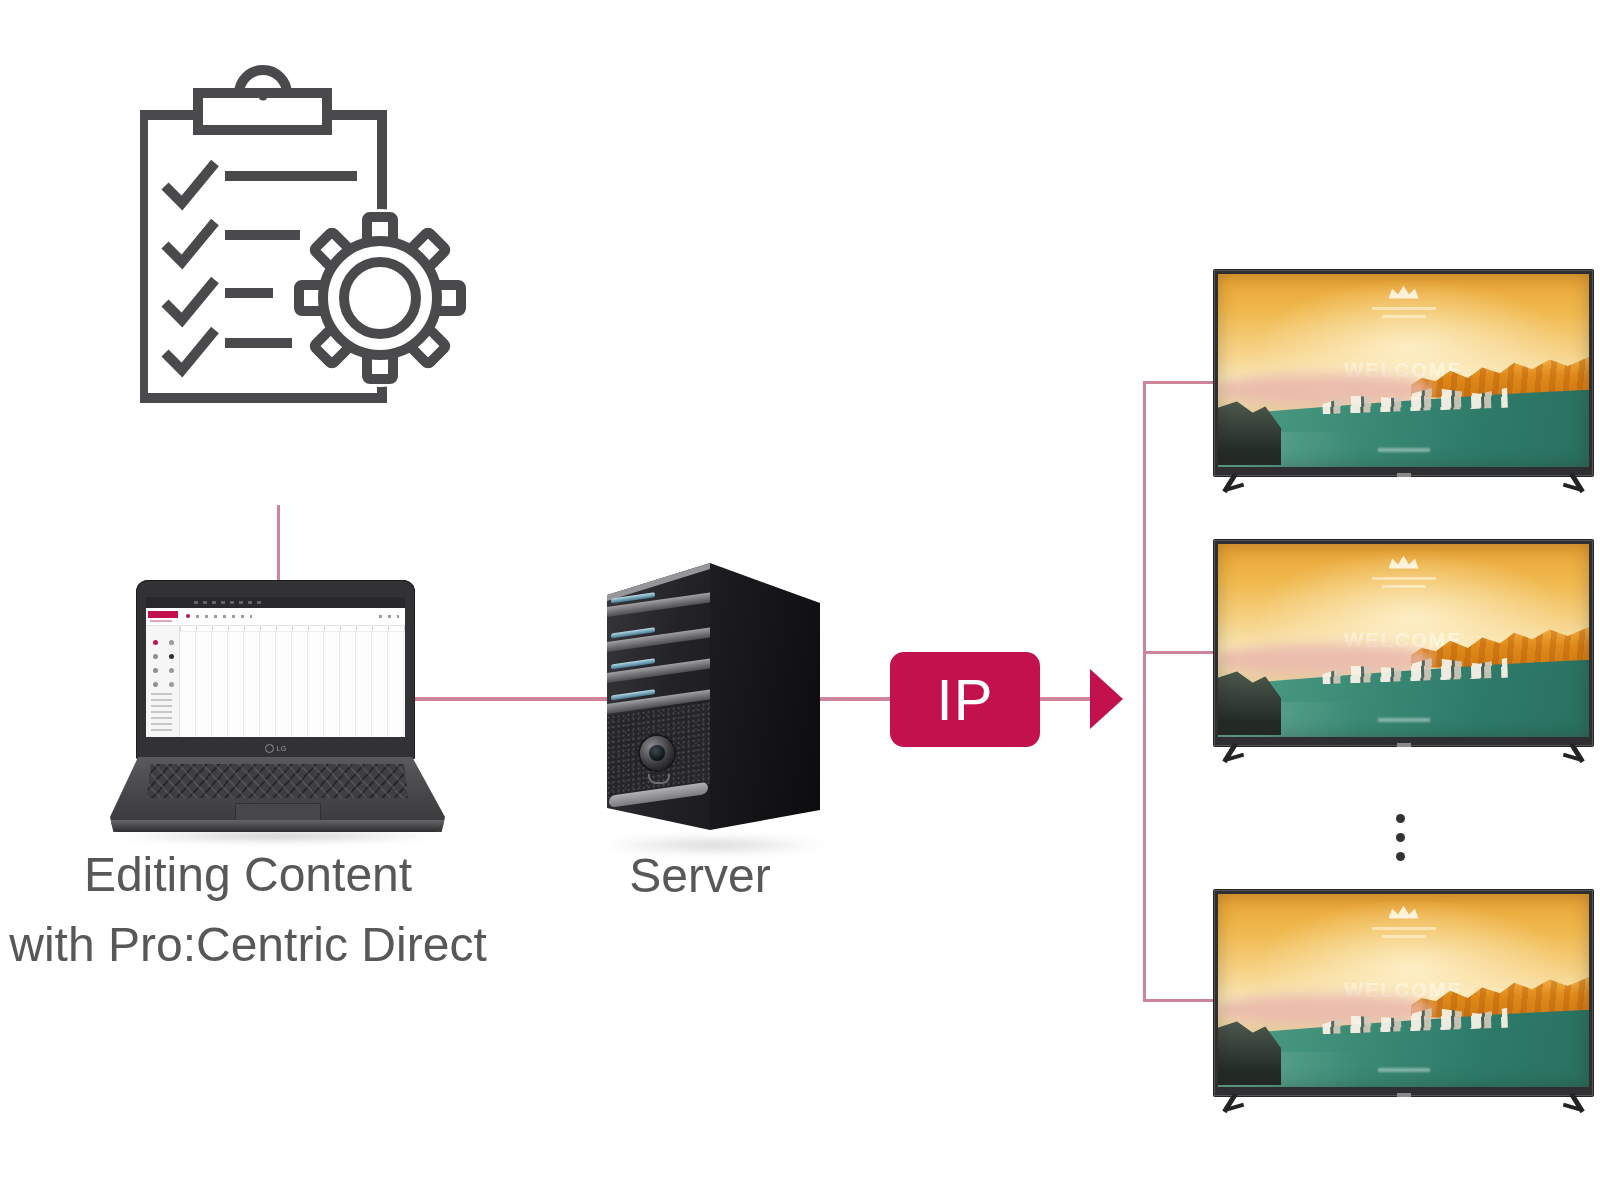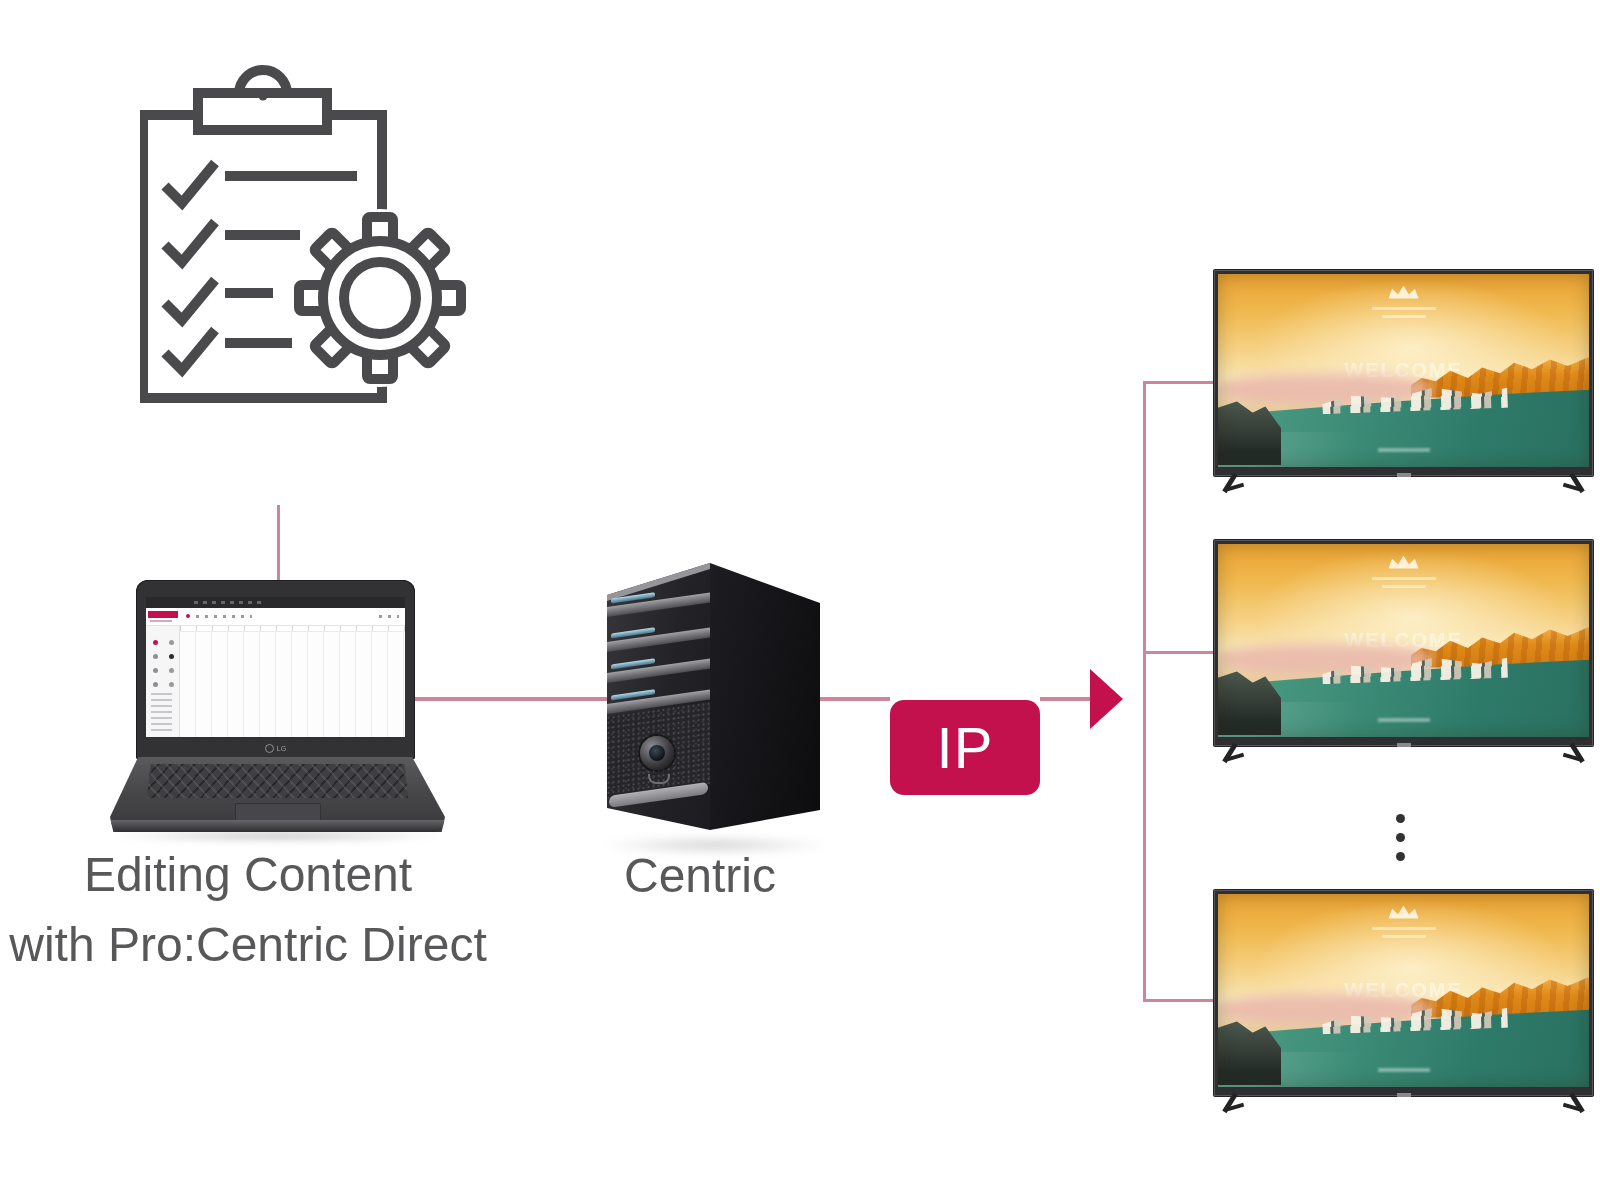--- a/index.html
+++ b/index.html
@@ -107,21 +107,21 @@
   .server-knob::after{content:"";position:absolute;left:9px;top:9px;width:16px;height:16px;border-radius:50%;
     background:radial-gradient(circle at 40% 35%,#3a4a52,#0c0e10 75%);}
   .server-handle{position:absolute;left:58px;top:234px;width:18px;height:8px;border:2px solid #6e6e72;
     border-top:none;border-radius:0 0 8px 8px;}
   .server-label{position:absolute;left:595px;top:848px;width:210px;text-align:center;
     font-size:48px;color:var(--label-gray,#58585a);}
 
   
   .ip-badge{position:absolute;left:890px;top:652px;width:150px;height:95px;border-radius:14px;
     background:var(--accent-crimson,#c3114d);display:flex;align-items:center;justify-content:center;
-    color:#fff;font-size:58px;font-weight:500;letter-spacing:1px;margin-top:48px;}
+    color:#fff;font-size:58px;font-weight:500;letter-spacing:1px;}
 
   
   .tv{position:absolute;left:1214px;width:379px;height:206px;background:#2f2f31;border-radius:1px;
     box-shadow:inset 0 0 0 1px #55555a, 0 0 0 1px #232325;}
   .tv1{top:270px;} .tv2{top:540px;} .tv3{top:890px;}
   .tv-screen{position:absolute;left:4px;right:4px;top:4px;bottom:9px;overflow:hidden;
     background:linear-gradient(180deg,#e9a232 0%,#f0b94f 20%,#f6d286 40%,#f9e7b6 55%,#f2ddae 62%,#e8cf9f 70%);}
   .scene-glow{position:absolute;inset:0;
     background:radial-gradient(ellipse 60% 50% at 52% 38%,rgba(255,248,220,.75),rgba(255,240,200,0) 70%);}
   .scene-welcome{position:absolute;left:0;right:0;top:44%;text-align:center;
@@ -263,21 +263,21 @@
       <div class="led l1"></div>
       <div class="led l2"></div>
       <div class="led l3"></div>
       <div class="led l4"></div>
       <div class="server-speckle"></div>
       <div class="server-bottomstrip"></div>
     </div>
     <div class="server-knob"></div>
     <div class="server-handle"></div>
   </div>
-  <div class="server-label">Centric</div>
+  <div class="server-label">Server</div>
 
   <div class="ip-badge">
     <span>IP</span>
   </div>
 
   <div class="tv tv1">
     <div class="tv-screen">
       <div class="scene-glow"></div>
       <div class="scene-welcome">WELCOME</div>
       <div class="scene-mountains"></div>

